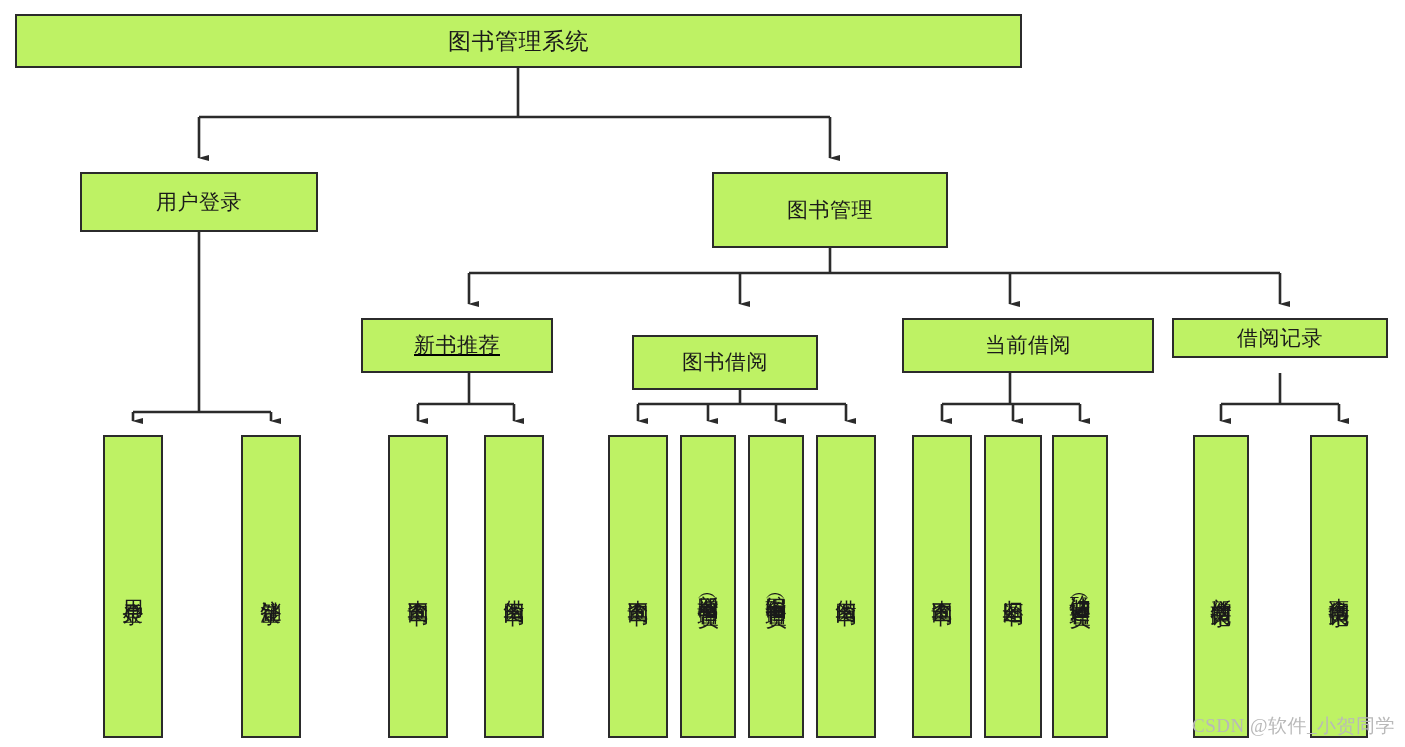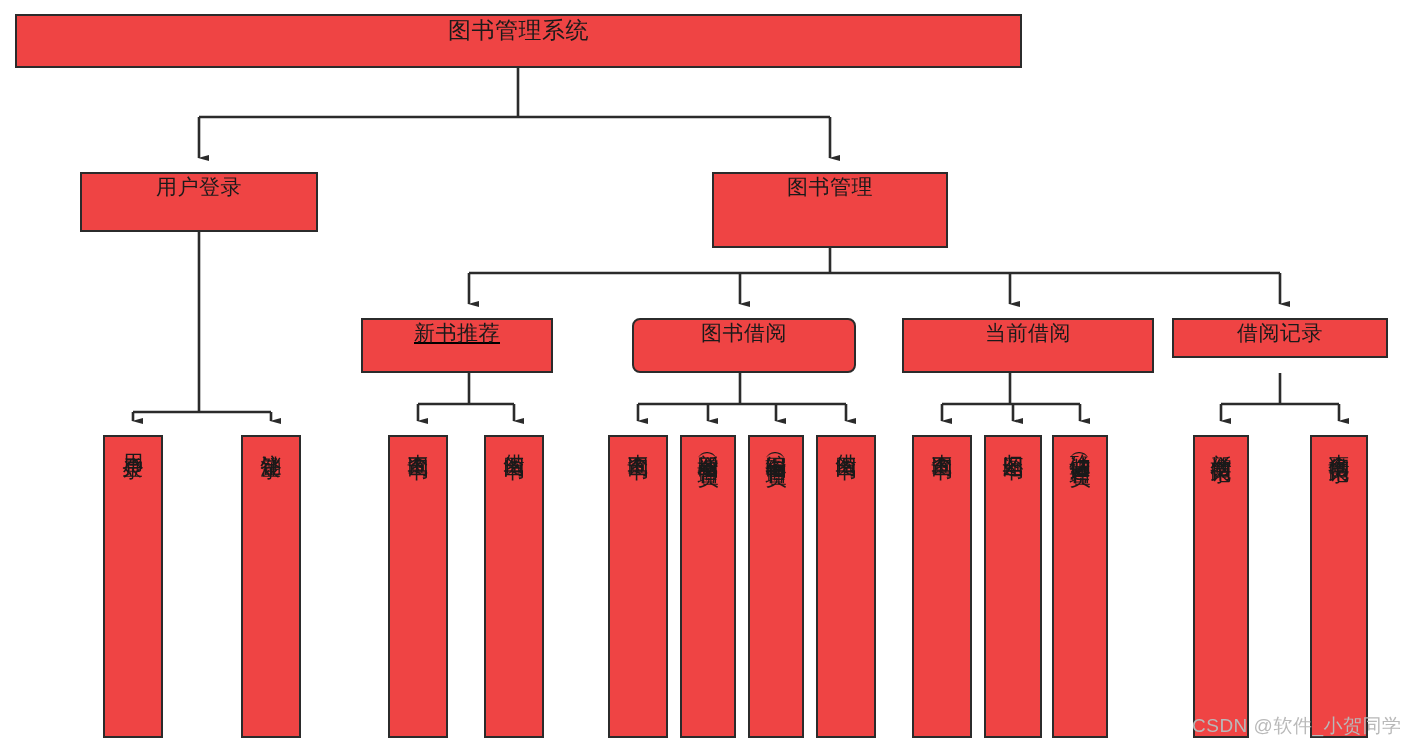--- a/index.html
+++ b/index.html
@@ -21,24 +21,24 @@
     position: absolute;
     left: 0;
     top: 0;
     width: 1405px;
     height: 747px;
     display: block;
   }
   .node-box {
     position: absolute;
     box-sizing: border-box;
-    background: #ef4444;
+    background: #bef264;
     border: 2px solid #2b2b2b;
     display: flex;
-    align-items: flex-start;
+    align-items: center;
     justify-content: center;
     overflow: hidden;
   }
   .node-label-h {
     font-size: 21px;
     color: #1a1a1a;
     line-height: 1.25;
     white-space: nowrap;
     letter-spacing: 0.5px;
   }
@@ -127,21 +127,21 @@
   <div class="node-box" style="left: 80px; top: 172px; width: 238px; height: 60px;">
     <span class="node-label-h">用户登录</span>
   </div>
   <div class="node-box" style="left: 712px; top: 172px; width: 236px; height: 76px;">
     <span class="node-label-h">图书管理</span>
   </div>
 
   <div class="node-box" style="left: 361px; top: 318px; width: 192px; height: 55px; text-decoration: underline;">
     <span class="node-label-h">新书推荐</span>
   </div>
-  <div class="node-box" style="left: 632px; top: 318px; width: 224px; height: 55px; border-radius: 8px;">
+  <div class="node-box" style="left: 632px; top: 335px; width: 186px; height: 55px;">
     <span class="node-label-h">图书借阅</span>
   </div>
   <div class="node-box" style="left: 902px; top: 318px; width: 252px; height: 55px;">
     <span class="node-label-h">当前借阅</span>
   </div>
   <div class="node-box" style="left: 1172px; top: 318px; width: 216px; height: 40px;">
     <span class="node-label-h">借阅记录</span>
   </div>
 
   <div class="node-box" style="left: 103px; top: 435px; width: 60px; height: 303px;">
@@ -177,15 +177,15 @@
   <div class="node-box" style="left: 1052px; top: 435px; width: 56px; height: 303px;">
     <span class="node-label-v">确认归还（管理员）</span>
   </div>
   <div class="node-box" style="left: 1193px; top: 435px; width: 56px; height: 303px;">
     <span class="node-label-v">新增借阅记录</span>
   </div>
   <div class="node-box" style="left: 1310px; top: 435px; width: 58px; height: 303px;">
     <span class="node-label-v">查询借阅记录</span>
   </div>
 
-  <div class="watermark" style="left:1192px; top:713px;">CSDN @软件_小贺同学</div>
+  <div class="watermark" style="left:1192px; top:713px;font-family:Liberation Serif, serif;">CSDN @软件_小贺同学</div>
 
 </div>
 
 </body></html>

